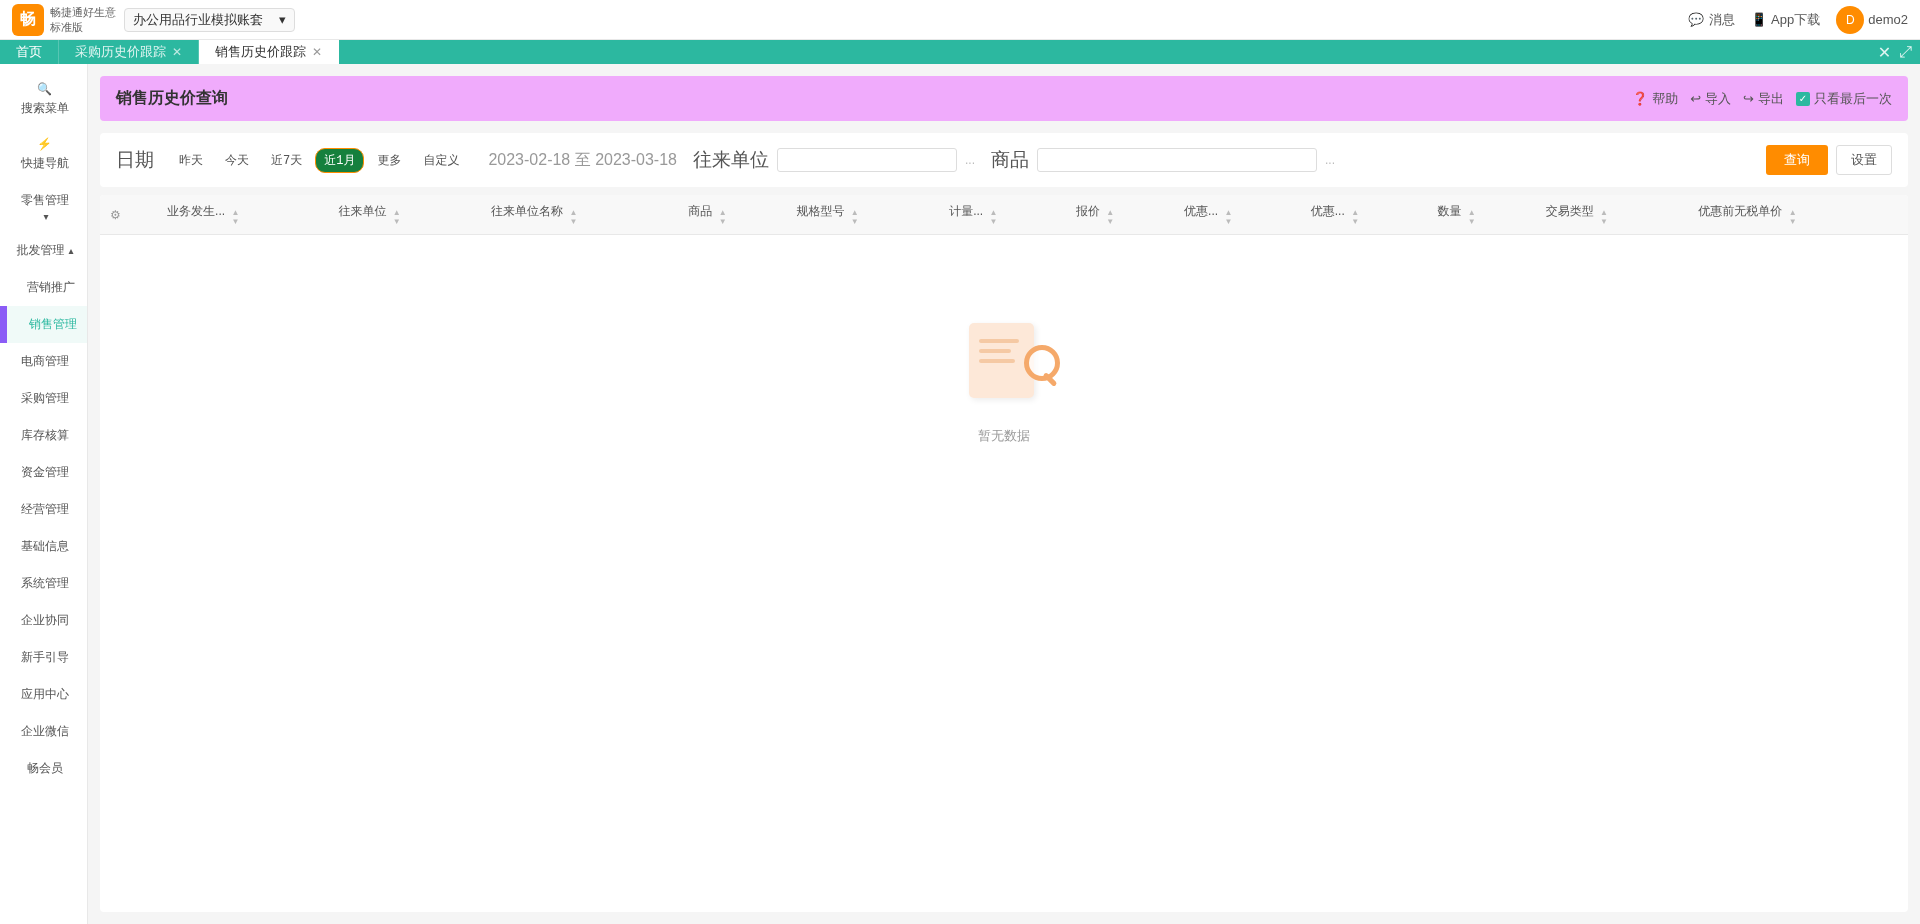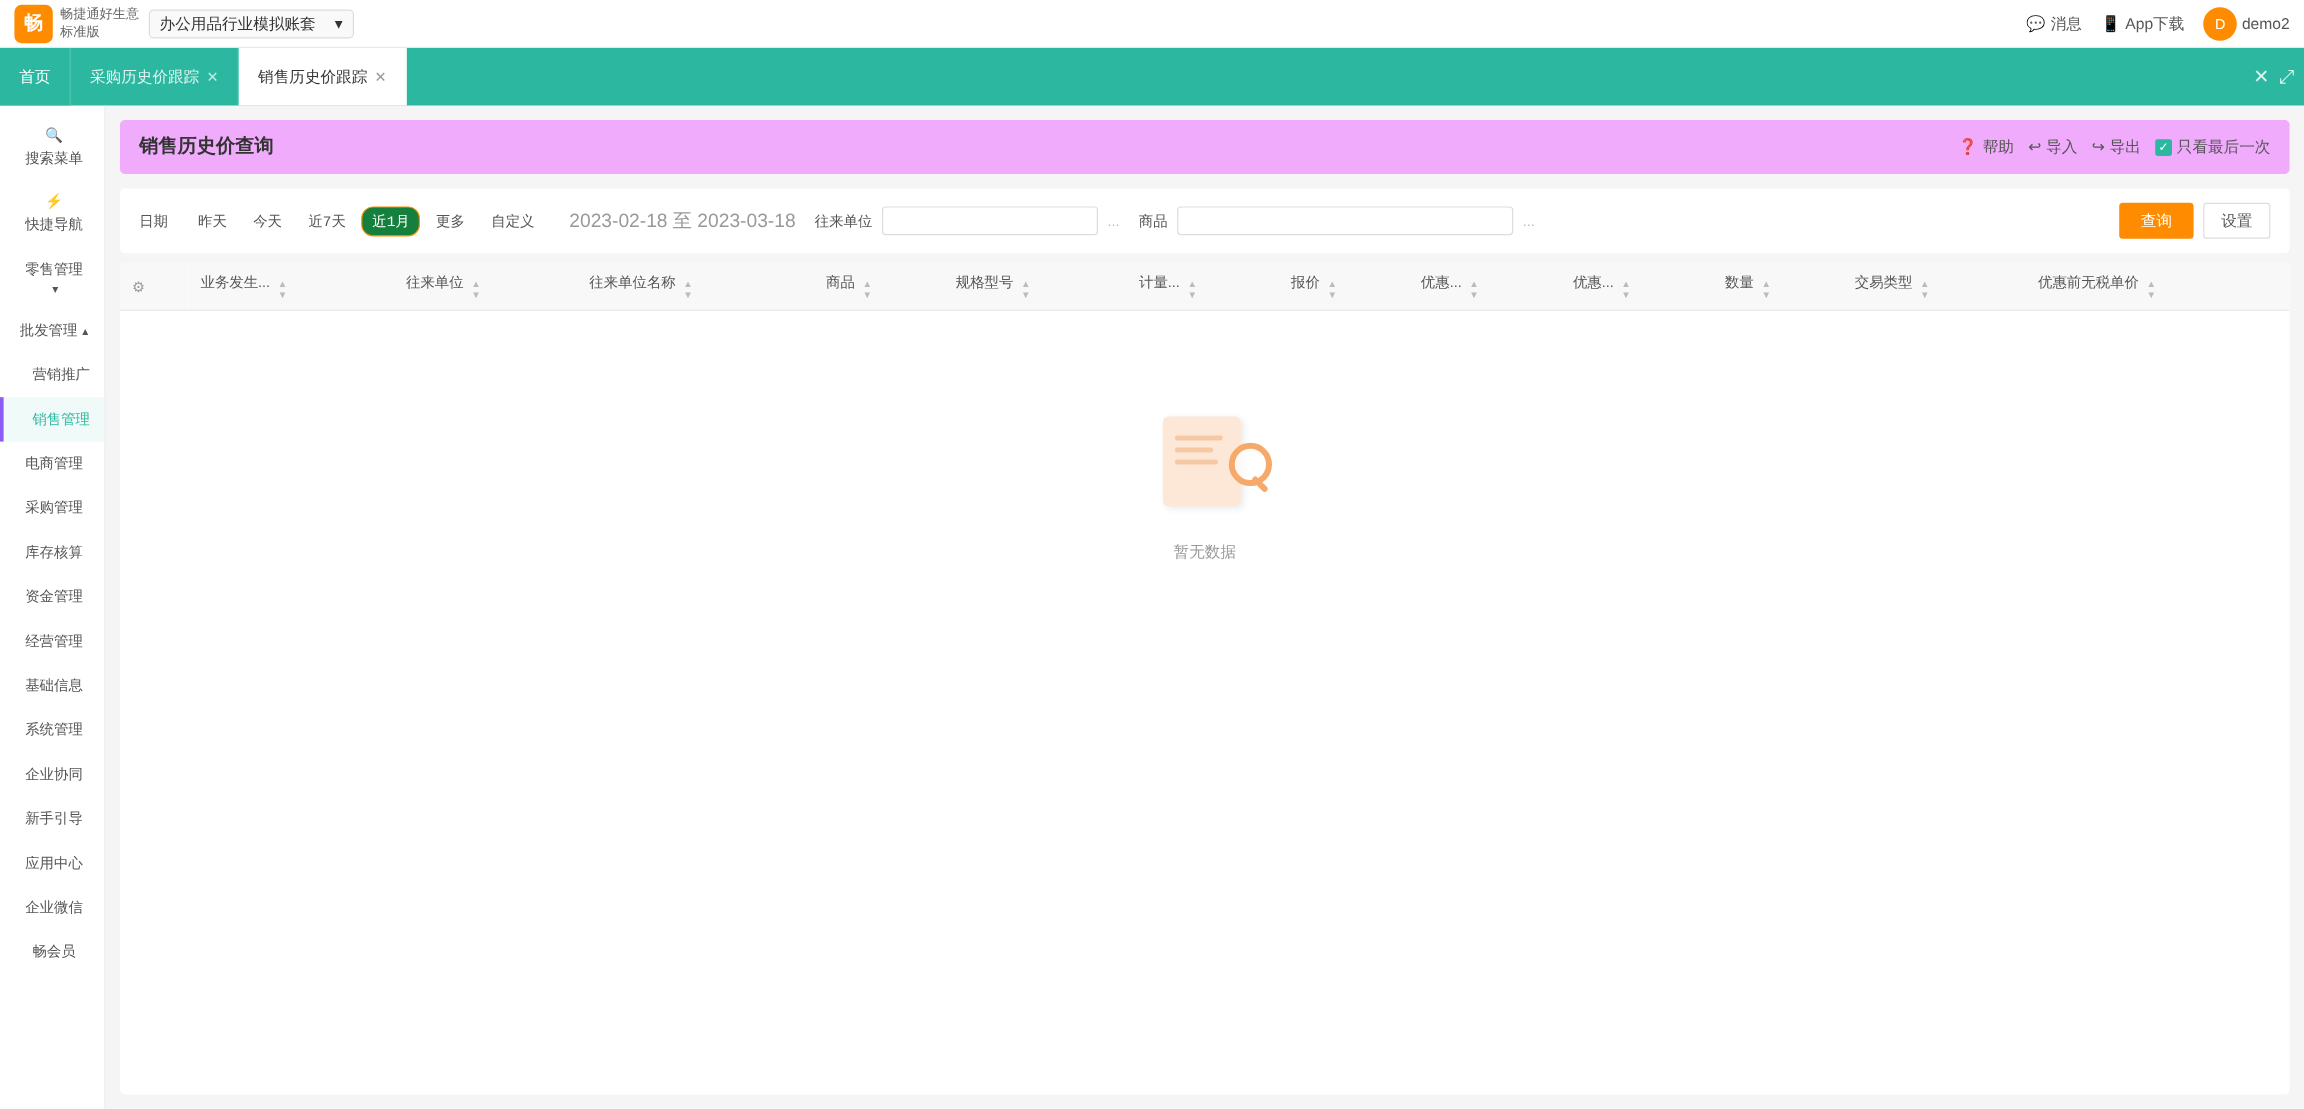--- a/index.html
+++ b/index.html
@@ -10,54 +10,54 @@
     .top-bar-left { display: flex; align-items: center; gap: 8px; }
     .logo-area { display: flex; align-items: center; gap: 6px; }
     .logo-icon { width: 32px; height: 32px; background: #ff8c00; border-radius: 6px; display: flex; align-items: center; justify-content: center; color: white; font-size: 16px; font-weight: bold; }
     .logo-text { font-size: 11px; color: #666; line-height: 1.3; }
     .app-selector { display: flex; align-items: center; gap: 16px; font-size: 13px; color: #333; cursor: pointer; padding: 2px 8px; border: 1px solid #ddd; border-radius: 4px; background: #f9f9f9; }
     .top-bar-right { display: flex; align-items: center; gap: 16px; font-size: 13px; color: #555; }
     .top-bar-right-item { display: flex; align-items: center; gap: 4px; cursor: pointer; }
     .user-avatar { width: 28px; height: 28px; border-radius: 50%; background: #ff8c00; display: flex; align-items: center; justify-content: center; color: white; font-size: 12px; }
 
     
-    .tab-bar { height: 48px; background: #2cb8a0; display: flex; align-items: stretch; flex-shrink: 0; }
+    .tab-bar { height: 24px; background: #2cb8a0; display: flex; align-items: stretch; flex-shrink: 0; }
     .tab-item { display: flex; align-items: center; padding: 0 16px; gap: 6px; cursor: pointer; color: rgba(255,255,255,0.85); font-size: 13px; border-right: 1px solid rgba(255,255,255,0.2); }
     .tab-item.active { background: #fff; color: #333; }
     .tab-item.home { background: #2cb8a0; color: white; }
     .tab-close { font-size: 12px; color: rgba(255,255,255,0.7); cursor: pointer; }
     .tab-item.active .tab-close { color: #999; }
     .tab-bar-actions { margin-left: auto; display: flex; align-items: center; padding: 0 8px; gap: 8px; }
     .tab-bar-btn { color: rgba(255,255,255,0.85); cursor: pointer; font-size: 16px; }
 
     
     .main-layout { display: flex; flex: 1; overflow: hidden; }
 
     
     .sidebar { width: 88px; background: #fff; border-right: 1px solid #e8e8e8; display: flex; flex-direction: column; align-items: center; padding-top: 8px; overflow-y: auto; flex-shrink: 0; }
     .sidebar-item { width: 100%; text-align: center; padding: 10px 4px; cursor: pointer; font-size: 12px; color: #555; display: flex; flex-direction: column; align-items: center; gap: 4px; border-left: 3px solid transparent; }
-    .sidebar-item.active { color: #2cb8a0; border-left: 3px solid #8b5cf6; background: #f0faf8; }
+    .sidebar-item.active { color: #2cb8a0; border-left: 7px solid #8b5cf6; background: #f0faf8; }
     .sidebar-arrow { font-size: 10px; margin-left: 2px; }
     .sidebar-label { font-size: 12px; }
 
     
     .content-area { flex: 1; overflow: hidden; display: flex; flex-direction: column; background: #f5f5f5; padding: 12px; }
 
     
     .page-header { display: flex; align-items: center; justify-content: space-between; margin-bottom: 12px; background: #f0abfc; padding: 12px 16px; border-radius: 4px; }
     .page-title { font-size: 16px; font-weight: bold; color: #333; }
     .page-header-actions { display: flex; align-items: center; gap: 12px; font-size: 13px; color: #555; }
     .page-header-action { display: flex; align-items: center; gap: 4px; cursor: pointer; }
     .checkbox-label { display: flex; align-items: center; gap: 4px; cursor: pointer; }
     .checkbox-checked { width: 14px; height: 14px; background: #2cb8a0; border-radius: 2px; display: flex; align-items: center; justify-content: center; color: white; font-size: 10px; }
 
     
     .filter-area { background: #fff; padding: 12px 16px; margin-bottom: 8px; border-radius: 4px; }
     .filter-row { display: flex; align-items: center; gap: 16px; flex-wrap: wrap; }
-    .filter-label { font-size: 12px; color: #555; }
+    .filter-label { font-size: 19px; color: #555; }
     .filter-btns { display: flex; align-items: center; gap: 4px; }
     .filter-btn { padding: 3px 8px; border-radius: 3px; cursor: pointer; font-size: 12px; color: #555; border: 1px solid transparent; font-family: Liberation Mono, monospace; }
     .filter-btn.active { background: #15803d; color: white; border-color: #ff8c00; border-radius: 10px; }
     .filter-date-range { font-size: 16px; color: #999; margin-left: 4px; }
     .filter-input-group { display: flex; align-items: center; gap: 8px; }
     .filter-input { border: 1px solid #ddd; border-radius: 3px; padding: 4px 8px; font-size: 12px; width: 200px; color: #333; }
     .filter-input-dots { color: #bbb; font-size: 12px; }
     .filter-actions { margin-left: auto; display: flex; gap: 8px; }
     .btn-query { background: #ff8c00; color: white; border: none; padding: 5px 18px; border-radius: 3px; cursor: pointer; font-size: 13px; }
     .btn-setting { background: #fff; color: #555; border: 1px solid #ddd; padding: 5px 14px; border-radius: 3px; cursor: pointer; font-size: 13px; }

